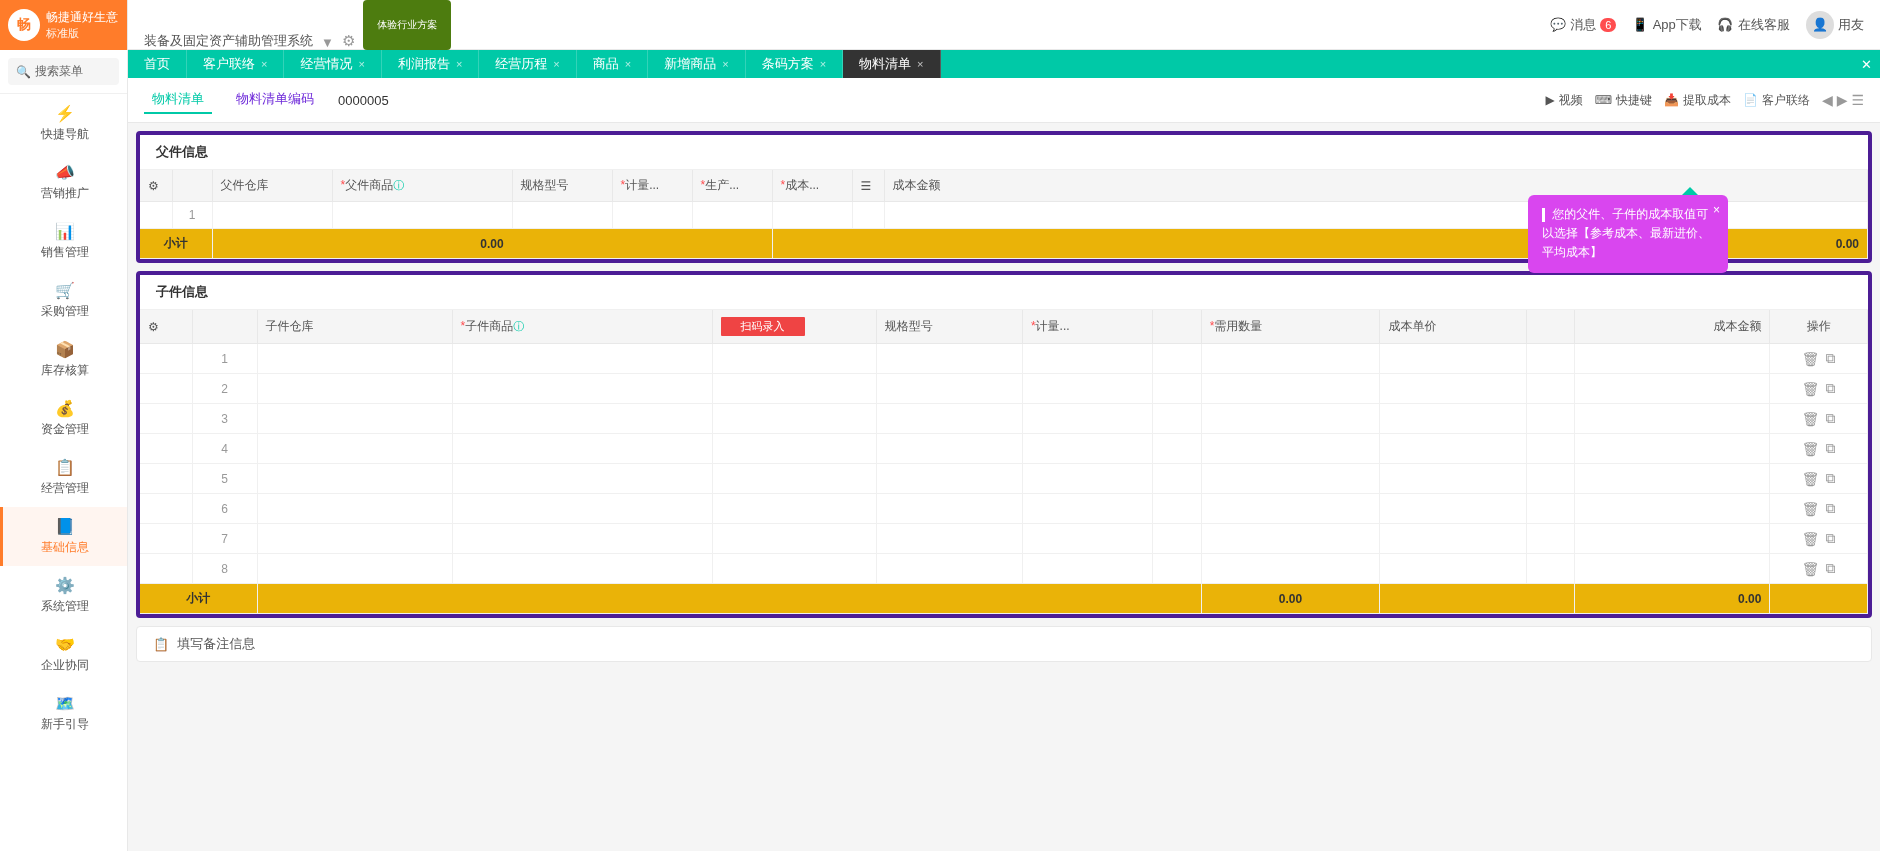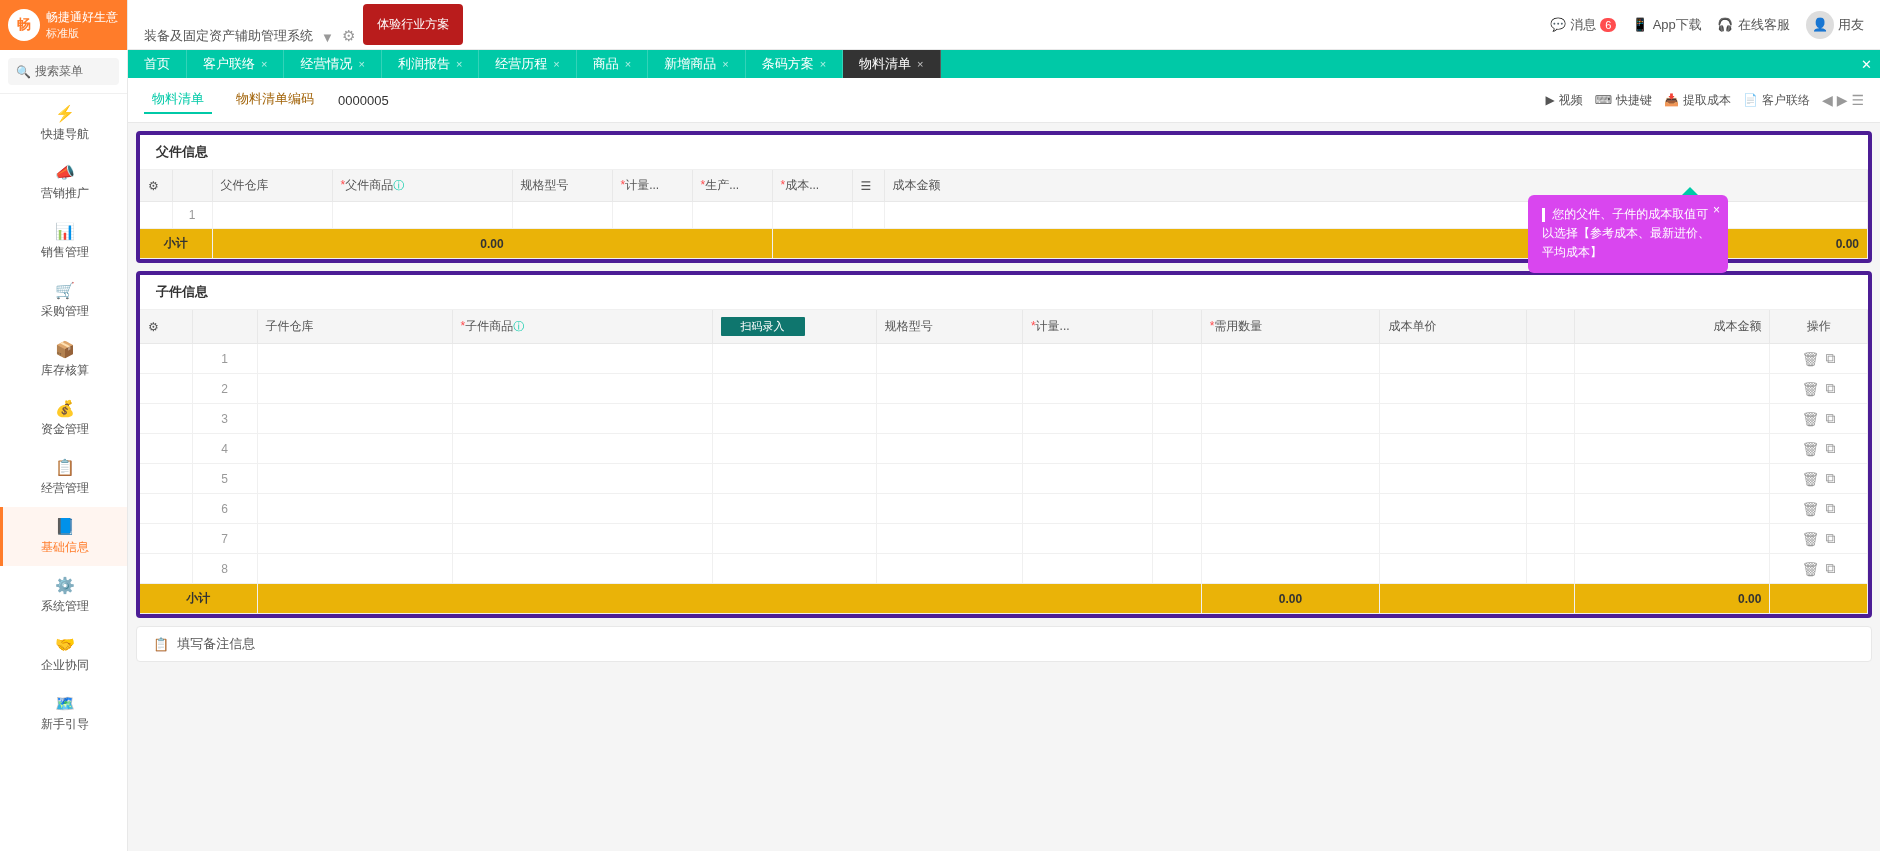--- a/index.html
+++ b/index.html
@@ -83,21 +83,21 @@
       display: flex;
       align-items: center;
       justify-content: space-between;
       padding: 0 16px;
       border-bottom: 1px solid #e8e8e8;
     }
     .header-left { display: flex; align-items: flex-end; gap: 8px; color: #555; font-size: 13px; }
     .header-actions { display: flex; align-items: center; gap: 16px; }
     .header-btn { display: flex; align-items: center; gap: 4px; color: #555; cursor: pointer; font-size: 13px; }
     .badge { background: #ff4d4f; color: #fff; border-radius: 10px; padding: 1px 5px; font-size: 11px; }
-    .try-btn { background: #b91c1c; color: #fff; border: none; padding: 12px 14px; border-radius: 4px; cursor: pointer; font-size: 12px; }
+    .try-btn { background: #4d7c0f; color: #fff; border: none; padding: 18px 14px; border-radius: 4px; cursor: pointer; font-size: 10px; }
     .user-avatar { width: 28px; height: 28px; background: #ddd; border-radius: 50%; display: flex; align-items: center; justify-content: center; }
 
     
     .nav-tabs {
       background: #00c9a7;
       display: flex;
       align-items: center;
       height: 28px;
       padding: 0;
       overflow-x: auto;
@@ -130,21 +130,21 @@
       background: #fff;
       padding: 8px 16px;
       display: flex;
       align-items: center;
       gap: 16px;
       border-bottom: 1px solid #e8e8e8;
     }
     .sub-tab {
       padding: 4px 8px;
       cursor: pointer;
-      color: #a16207;
+      color: #6d28d9;
       font-size: 13px;
       border-bottom: 2px solid transparent;
     }
     .sub-tab.active { color: #00c9a7; border-bottom-color: #00c9a7; }
     .form-code { color: #333; font-size: 13px; }
     .toolbar-btn {
       display: flex;
       align-items: center;
       gap: 4px;
       color: #555;
@@ -199,21 +199,21 @@
     }
     .col-num { width: 40px; }
     .col-warehouse { width: 120px; }
     .col-product { width: 180px; }
     .col-spec { width: 100px; }
     .col-unit { width: 80px; }
     .col-production { width: 80px; }
     .col-cost { width: 80px; }
     .gear-col { width: 32px; text-align: center; }
     .scan-btn {
-      background: #0f766e;
+      background: #ef4444;
       color: #fff;
       border: none;
       padding: 2px 20px;
       border-radius: 1px;
       font-size: 11px;
       cursor: pointer;
     }
     .action-icons { display: flex; align-items: center; gap: 6px; justify-content: center; }
     .action-icon { color: #999; cursor: pointer; font-size: 14px; }
 

